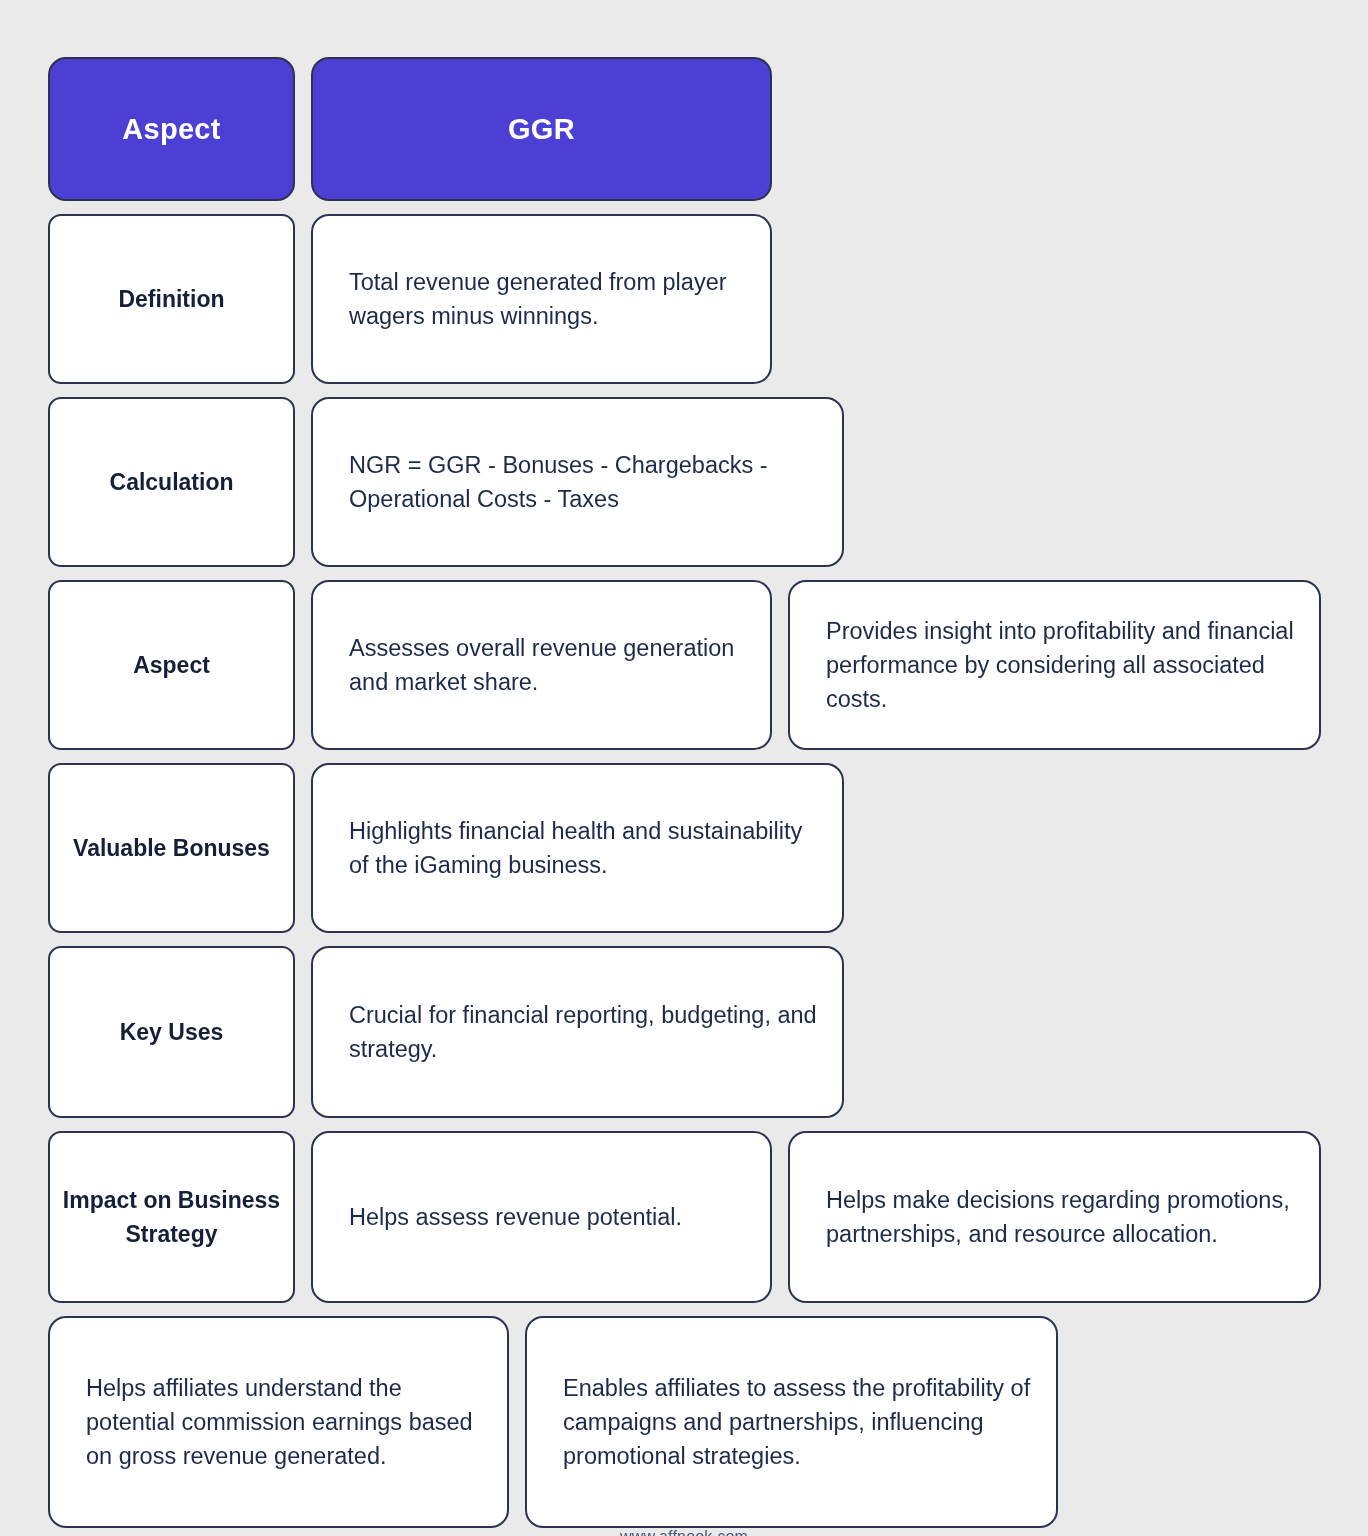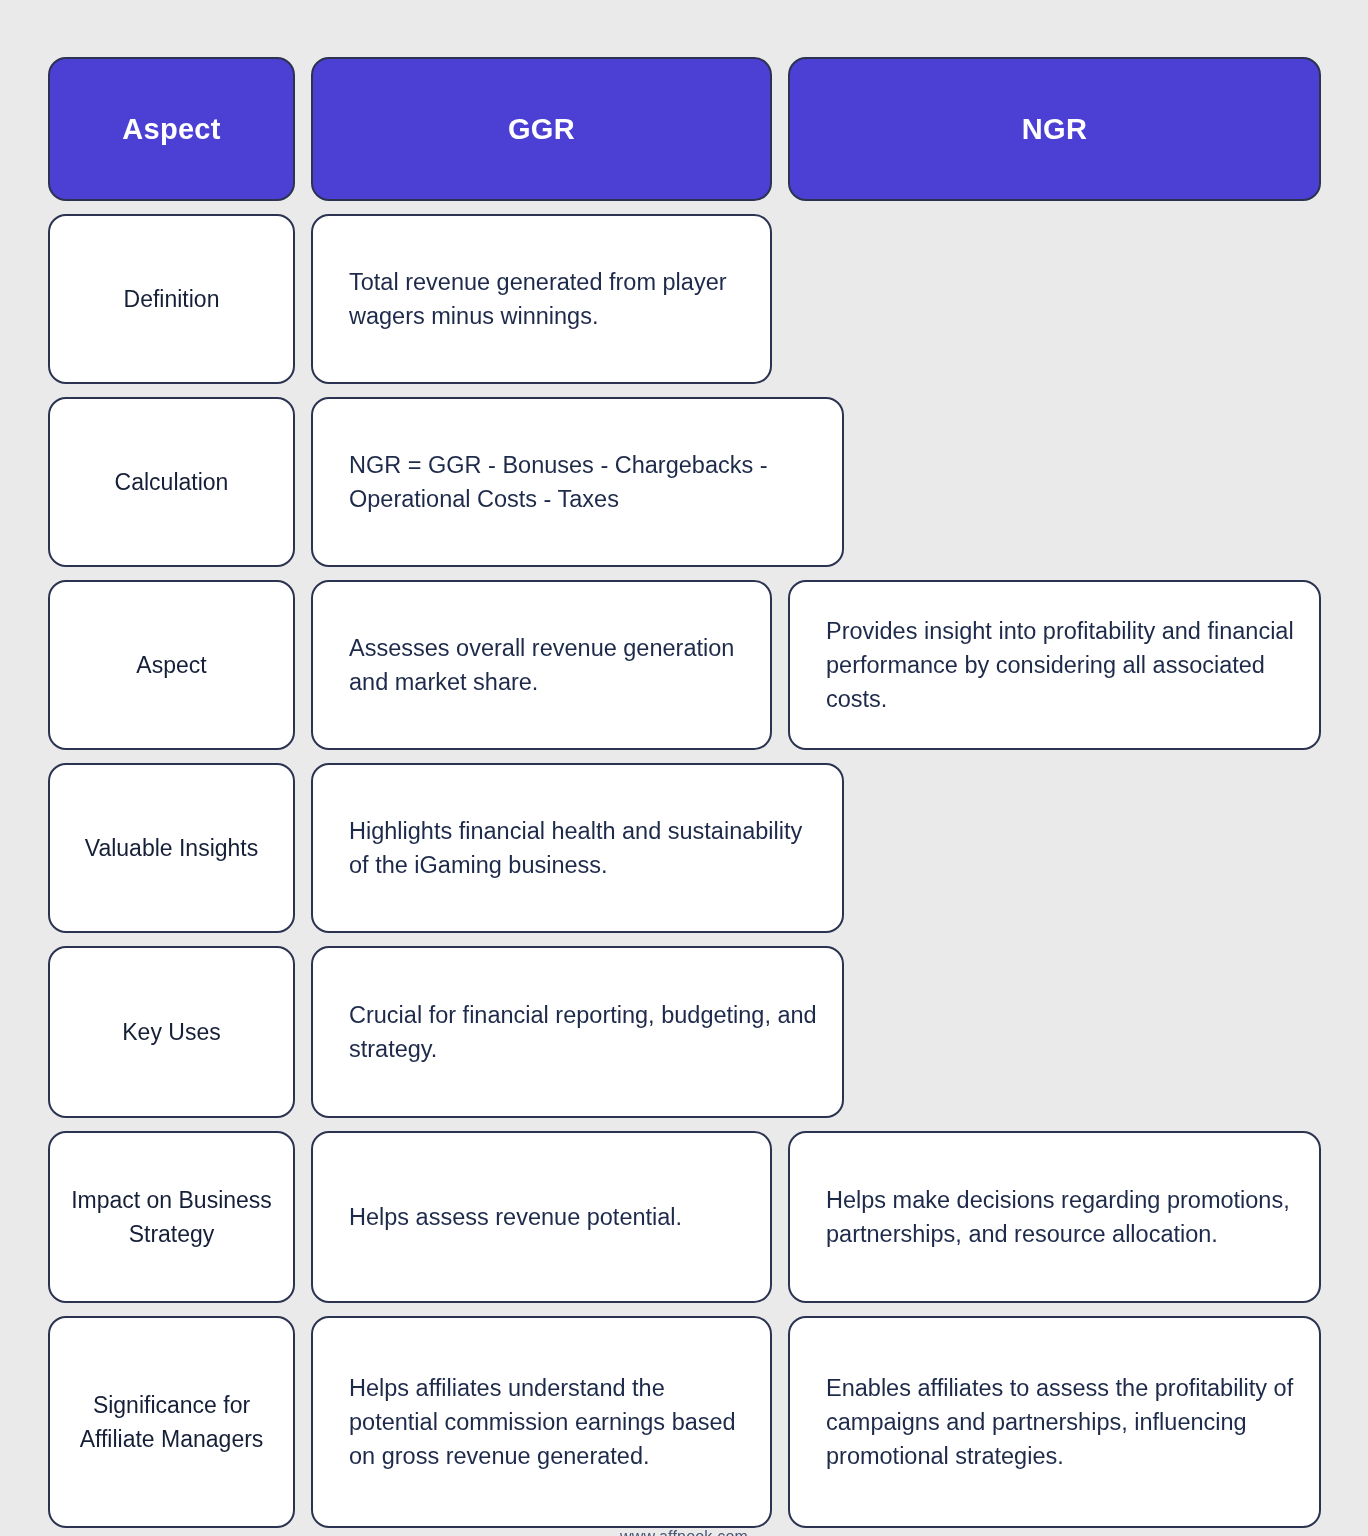--- a/index.html
+++ b/index.html
@@ -62,24 +62,25 @@
     display: flex;
     align-items: center;
     padding: 16px 22px;
   }
 
   .cell.label {
     justify-content: center;
     text-align: center;
     color: #161f38;
     font-size: 23px;
-    font-weight: normal;
+    font-weight: bold;
     line-height: 1.48;
     padding-left: 12px;
     padding-right: 12px;
+    border-radius: 13px;
   }
 
   .cell.body {
     justify-content: flex-end;
     text-align: left;
     color: #1e2a4a;
     font-size: 23.5px;
     font-weight: normal;
     line-height: 1.46;
     padding-left: 36px;
@@ -109,21 +110,20 @@
 </head>
 <body>
 
 <div class="infographic">
 
   <div class="grid">
 
     <div class="row r0">
       <div class="hdr col-aspect">Aspect</div>
       <div class="hdr col-ggr">GGR</div>
-      <div class="hdr col-ngr">NGR</div>
     </div>
 
     <div class="row r1">
       <div class="cell label col-aspect">Definition</div>
       <div class="cell body col-ggr">
           <span class="txt">Total revenue generated from player wagers minus winnings.</span>
         </div>
     </div>
 
     <div class="row r2">
@@ -137,21 +137,21 @@
       <div class="cell label col-aspect">Aspect</div>
       <div class="cell body col-ggr">
           <span class="txt">Assesses overall revenue generation and market share.</span>
         </div>
       <div class="cell body col-ngr">
           <span class="txt">Provides insight into profitability and financial performance by considering all associated costs.</span>
         </div>
     </div>
 
     <div class="row r4">
-      <div class="cell label col-aspect">Valuable Insights</div>
+      <div class="cell label col-aspect">Valuable Bonuses</div>
       <div class="cell body col-ngr">
           <span class="txt">Highlights financial health and sustainability of the iGaming business.</span>
         </div>
     </div>
 
     <div class="row r5">
       <div class="cell label col-aspect">Key Uses</div>
       <div class="cell body col-ngr">
           <span class="txt">Crucial for financial reporting, budgeting, and strategy.</span>
         </div>
@@ -161,21 +161,20 @@
       <div class="cell label col-aspect">Impact on Business Strategy</div>
       <div class="cell body col-ggr">
           <span class="txt">Helps assess revenue potential.</span>
         </div>
       <div class="cell body col-ngr">
           <span class="txt">Helps make decisions regarding promotions, partnerships, and resource allocation.</span>
         </div>
     </div>
 
     <div class="row r6">
-      <div class="cell label col-aspect">Significance for Affiliate Managers</div>
       <div class="cell body col-ggr">
           <span class="txt">Helps affiliates understand the potential commission earnings based on gross revenue generated.</span>
         </div>
       <div class="cell body col-ngr">
           <span class="txt">Enables affiliates to assess the profitability of campaigns and partnerships, influencing promotional strategies.</span>
         </div>
     </div>
 
   </div>
 

